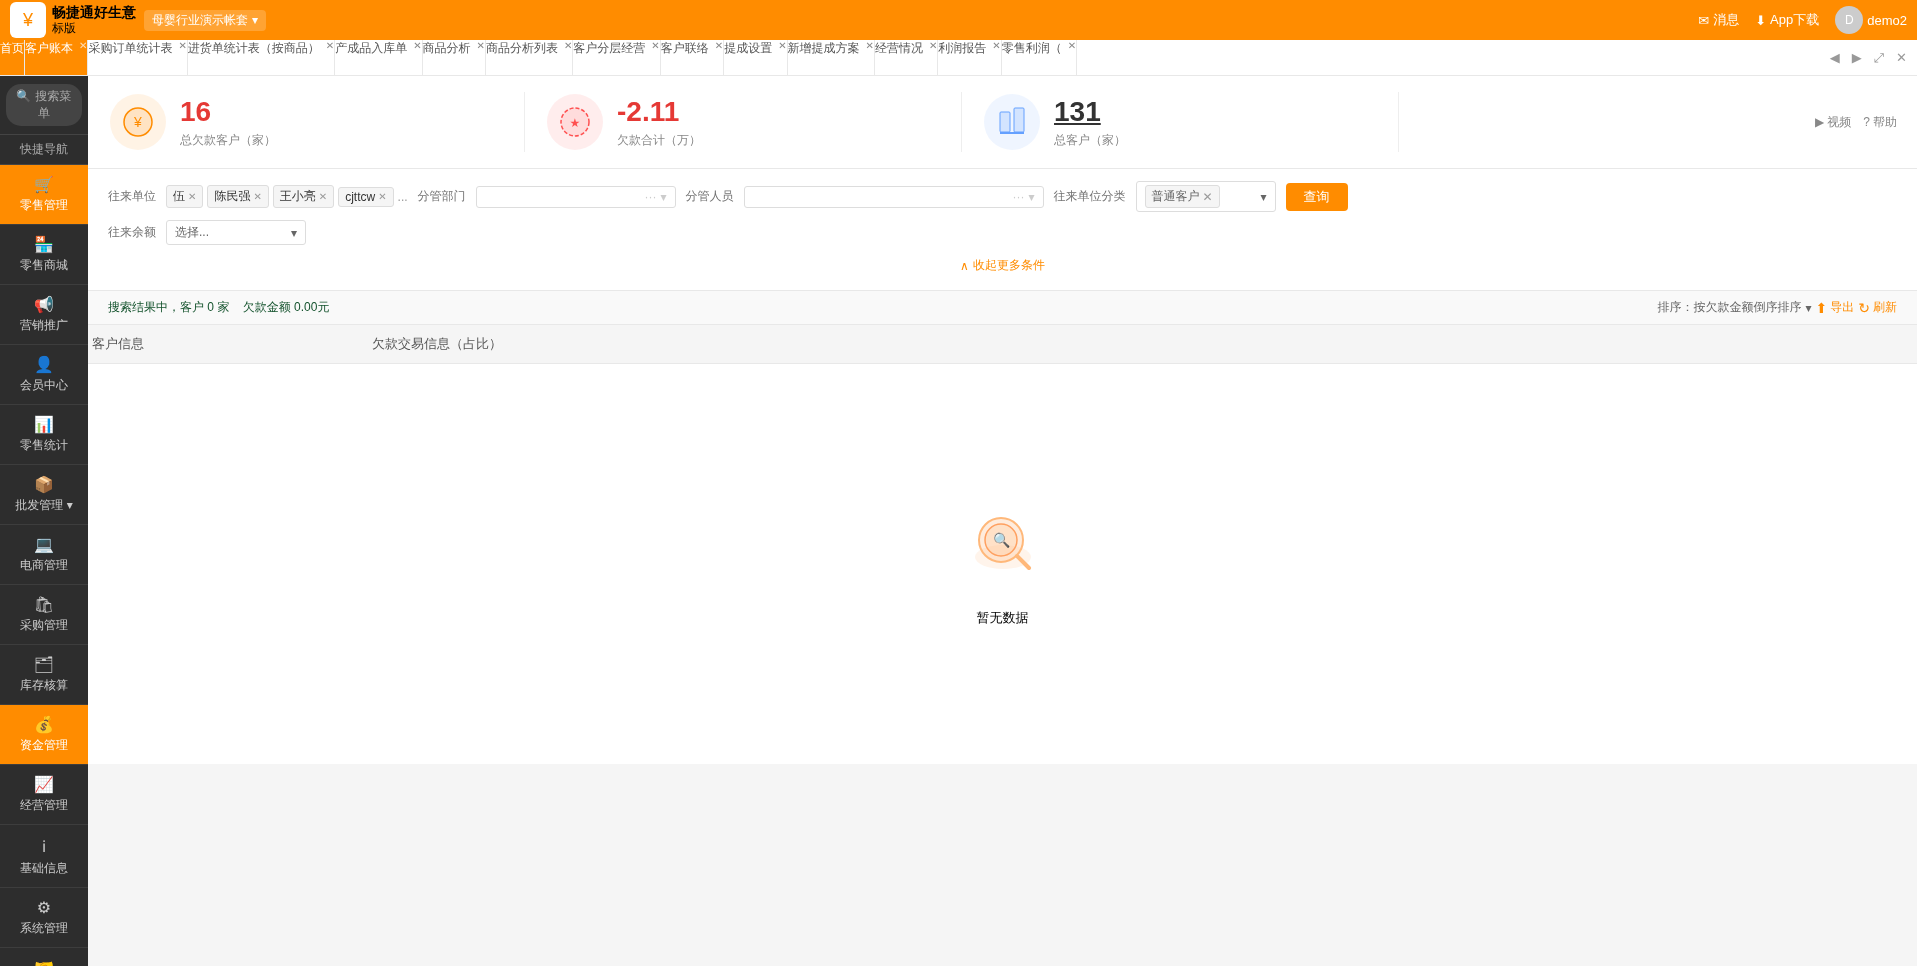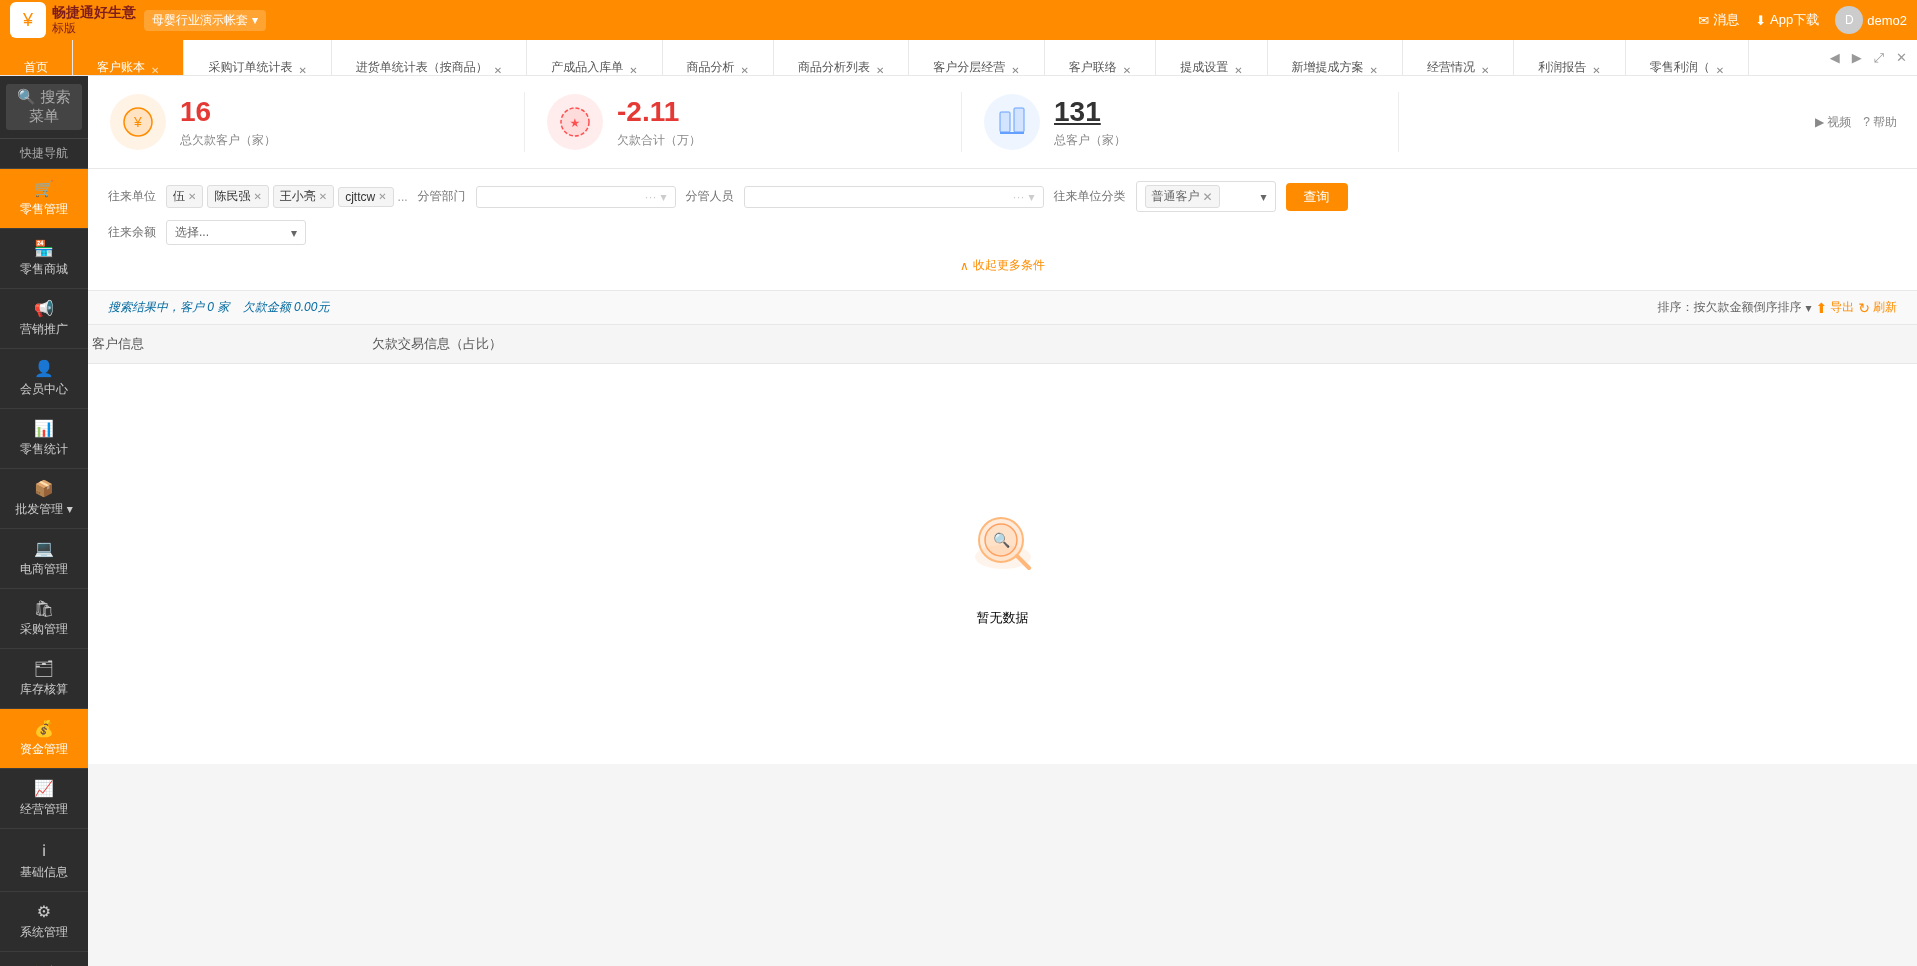--- a/index.html
+++ b/index.html
@@ -6,49 +6,49 @@
     body { background: #f5f5f5; font-size: 13px; color: #333; overflow: hidden; height: 966px; }
 
     
     .top-bar {
       display: flex; align-items: center; height: 40px;
       background: #ff8c00; padding: 0 10px; justify-content: space-between;
     }
     .top-bar-left { display: flex; align-items: center; gap: 8px; }
     .logo-area { display: flex; align-items: center; gap: 6px; }
     .logo-icon { width: 36px; height: 36px; background: #fff; border-radius: 6px; display: flex; align-items: center; justify-content: center; font-size: 18px; color: #ff8c00; }
-    .logo-text { color: #7f1d1d; font-size: 12px; line-height: 1.3; }
+    .logo-text { color: #000000; font-size: 12px; line-height: 1.3; }
     .logo-text .main { font-size: 14px; font-weight: bold; }
     .company-selector { display: flex; align-items: center; gap: 4px; background: rgba(255,255,255,0.2); border-radius: 4px; padding: 2px 8px; color: #fff; font-size: 12px; cursor: pointer; }
     .top-bar-right { display: flex; align-items: center; gap: 16px; color: #fff; font-size: 13px; }
     .top-bar-right .icon-btn { display: flex; align-items: center; gap: 4px; cursor: pointer; }
 
     
     .nav-tabs {
       display: flex; align-items: center; background: #fff;
       border-bottom: 1px solid #e8e8e8; height: 36px; overflow: hidden;
     }
     .nav-tab {
-      display: flex; align-items: flex-end; padding: 0 24px; height: 36px;
+      display: flex; align-items: flex-start; padding: 0 0; height: 36px;
       white-space: nowrap; cursor: pointer; font-size: 12px; color: #555;
       border-right: 1px solid #e8e8e8; position: relative;
     }
     .nav-tab.active { background: #ff8c00; color: #fff; }
     .nav-tab.home { color: #fff; background: #ff8c00; }
     .nav-tab .close-x { margin-left: 6px; font-size: 10px; opacity: 0.7; }
     .nav-tabs-end { display: flex; align-items: center; margin-left: auto; gap: 4px; padding-right: 6px; }
     .nav-arrow { cursor: pointer; color: #999; padding: 2px 4px; }
 
     
     .layout { display: flex; height: calc(966px - 76px); }
 
     
     .sidebar { width: 88px; background: #2d2d2d; color: #ccc; flex-shrink: 0; display: flex; flex-direction: column; }
     .sidebar-search { padding: 8px 6px; border-bottom: 1px solid #444; }
-    .sidebar-search-btn { width: 100%; background: #444; border: none; color: #aaa; padding: 4px 6px; border-radius: 3px; cursor: pointer; font-size: 15px; text-align: center; }
+    .sidebar-search-btn { width: 100%; background: #444; border: none; color: #aaa; padding: 4px 6px; border-radius: 15px; cursor: pointer; font-size: 12px; text-align: center; }
     .sidebar-nav-btn { padding: 6px; text-align: center; font-size: 12px; color: #aaa; cursor: pointer; border-bottom: 1px solid #444; }
     .sidebar-items { flex: 1; overflow-y: auto; }
     .sidebar-item {
       padding: 10px 6px; text-align: center; font-size: 12px; cursor: pointer;
       color: #ccc; border-bottom: 1px solid #3d3d3d;
     }
     .sidebar-item.active { background: #ff8c00; color: #fff; }
     .sidebar-item .s-icon { font-size: 16px; margin-bottom: 3px; }
 
     
@@ -101,21 +101,21 @@
     .category-tag { display: flex; align-items: center; gap: 3px; background: #f5f5f5; border: 1px solid #ddd; border-radius: 3px; padding: 2px 6px; font-size: 12px; }
     .category-tag .tag-close { color: #999; cursor: pointer; }
     .collapse-btn { display: flex; align-items: center; gap: 4px; color: #ff8c00; cursor: pointer; font-size: 12px; justify-content: center; padding: 4px; }
 
     
     .result-bar {
       display: flex; align-items: center; justify-content: space-between;
       background: #f9f9f9; border-bottom: 1px solid #e8e8e8; padding: 8px 20px;
     }
     .result-info { font-size: 12px; color: #666; }
-    .result-info span { color: #0369a1; font-style: italic; }
+    .result-info span { color: #14532d; }
     .result-actions { display: flex; align-items: center; gap: 4px; font-size: 12px; color: #666; }
     .sort-select { display: flex; align-items: center; gap: 4px; cursor: pointer; }
     .action-btn { display: flex; align-items: center; gap: 3px; cursor: pointer; color: #ff8c00; }
     .action-btn .btn-icon { font-size: 14px; }
 
     
     .table-wrap { background: #fff; }
     .table-header {
       display: grid; grid-template-columns: 280px 1fr 1fr 1fr;
       background: #f5f5f5; border-bottom: 1px solid #e8e8e8;

